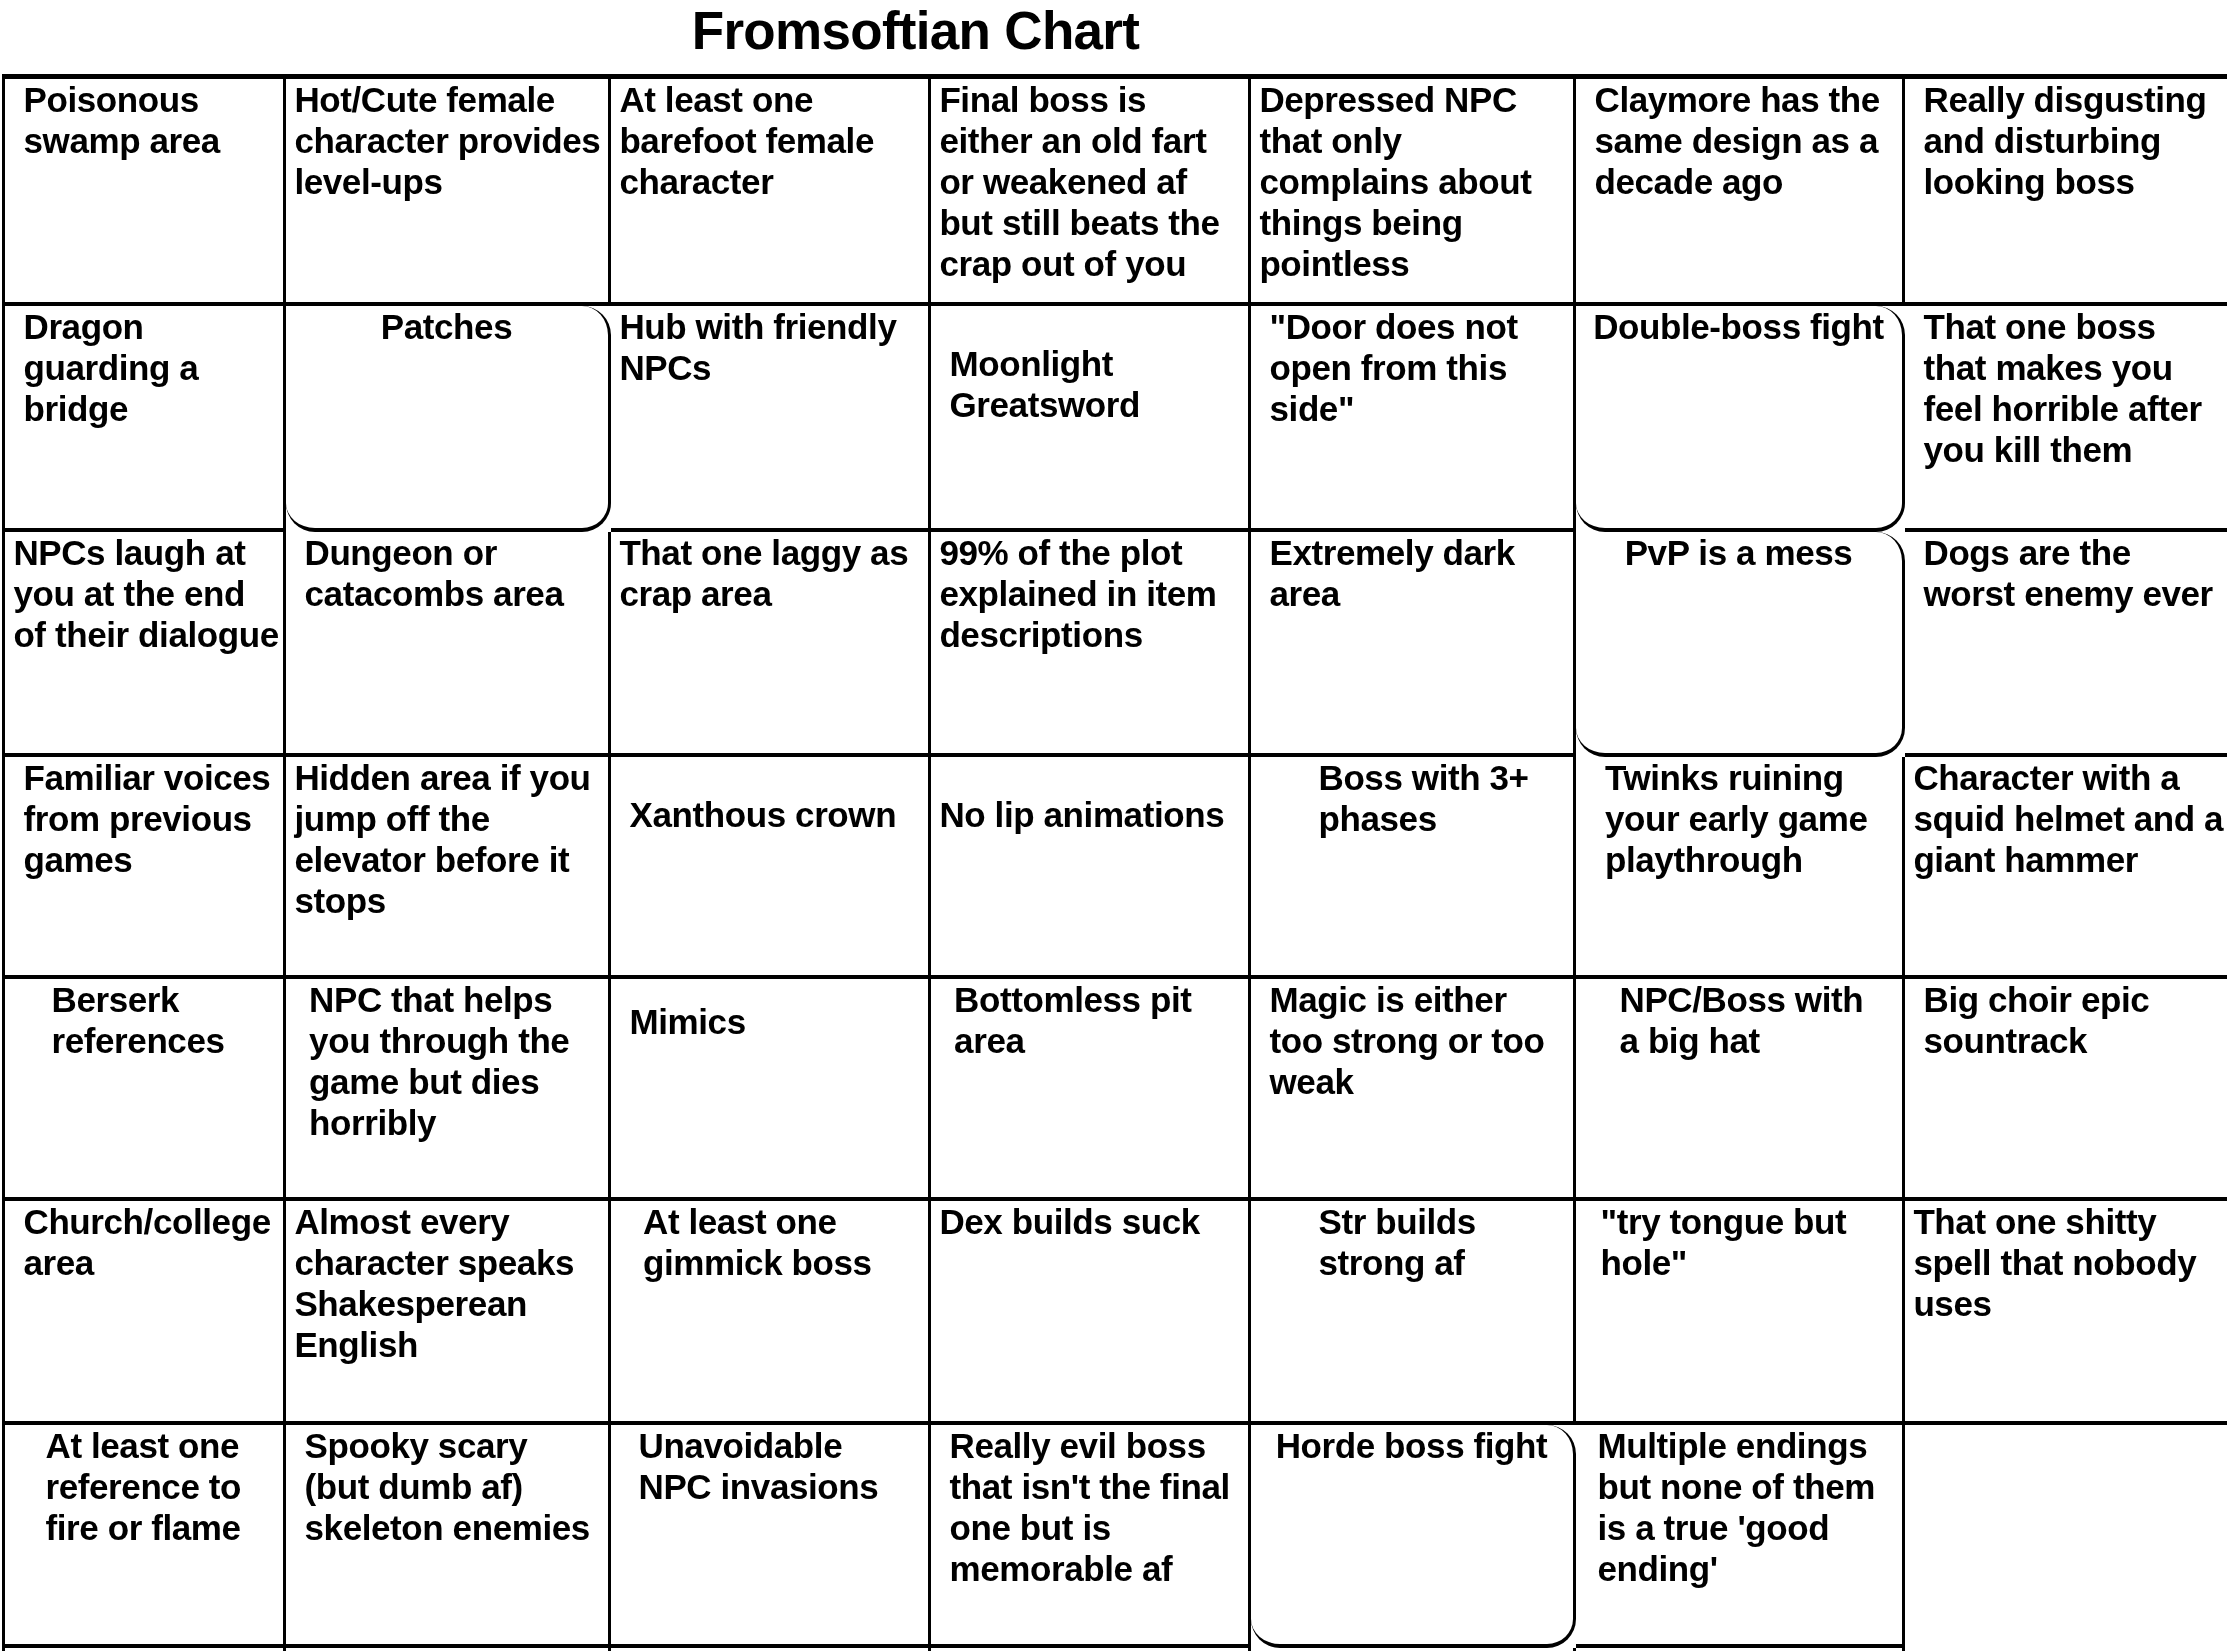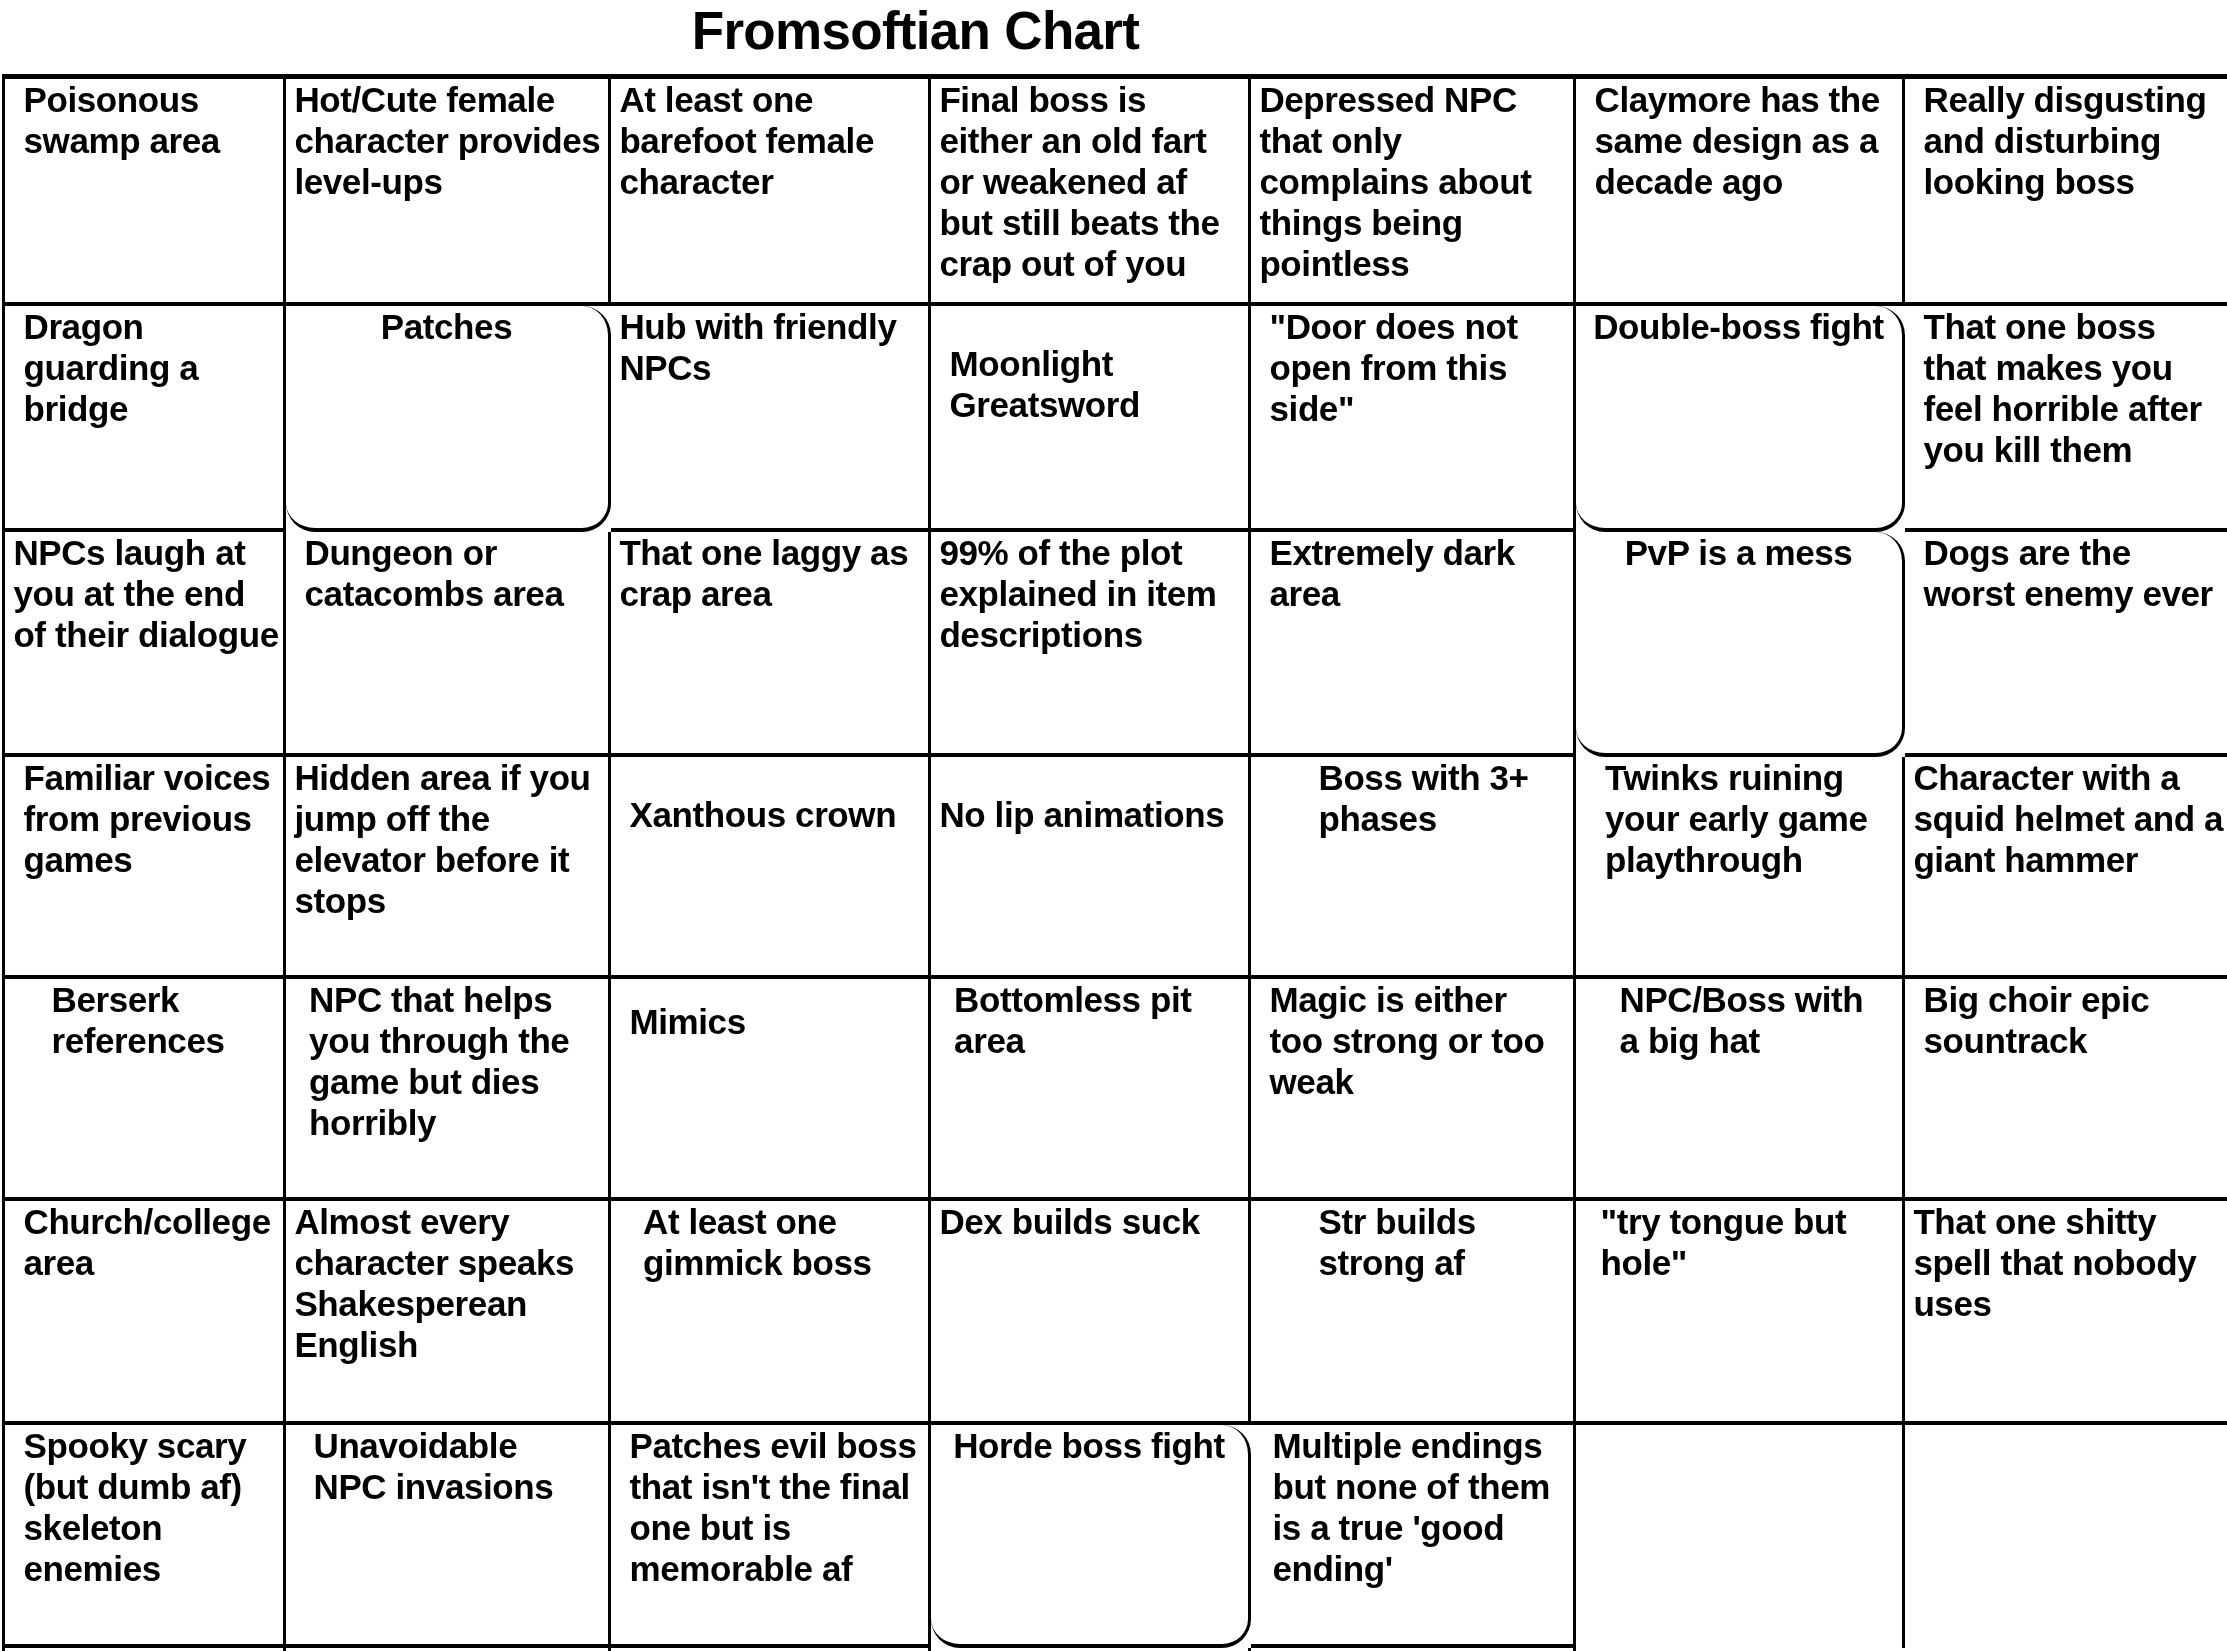--- a/index.html
+++ b/index.html
@@ -155,28 +155,31 @@
   <div class="cell" style="padding-left:68px">
       <span>Str builds strong af</span>
     </div>
   <div class="cell" style="padding-left:25px">
       <span>"try tongue but hole"</span>
     </div>
 
   <div class="cell tight">
       <span>That one shitty spell that nobody uses</span>
     </div>
+  <div class="cell" style="padding-left:41px">
+      <span>At least one reference to fire or flame</span>
+    </div>
   <div class="cell">
       <span>Spooky scary (but dumb af) skeleton enemies</span>
     </div>
   <div class="cell" style="padding-left:28px">
       <span>Unavoidable NPC invasions</span>
     </div>
   <div class="cell">
-      <span>Patches evil boss that isn't the final one but is memorable af</span>
+      <span>Really evil boss that isn't the final one but is memorable af</span>
     </div>
   <div class="cell center">
       <span>Horde boss fight</span>
     </div>
   <div class="cell" style="padding-left:22px">
       <span>Multiple endings but none of them is a true 'good ending'</span>
     </div>
 
   <div class="stub"></div>
   <div class="stub"></div>

